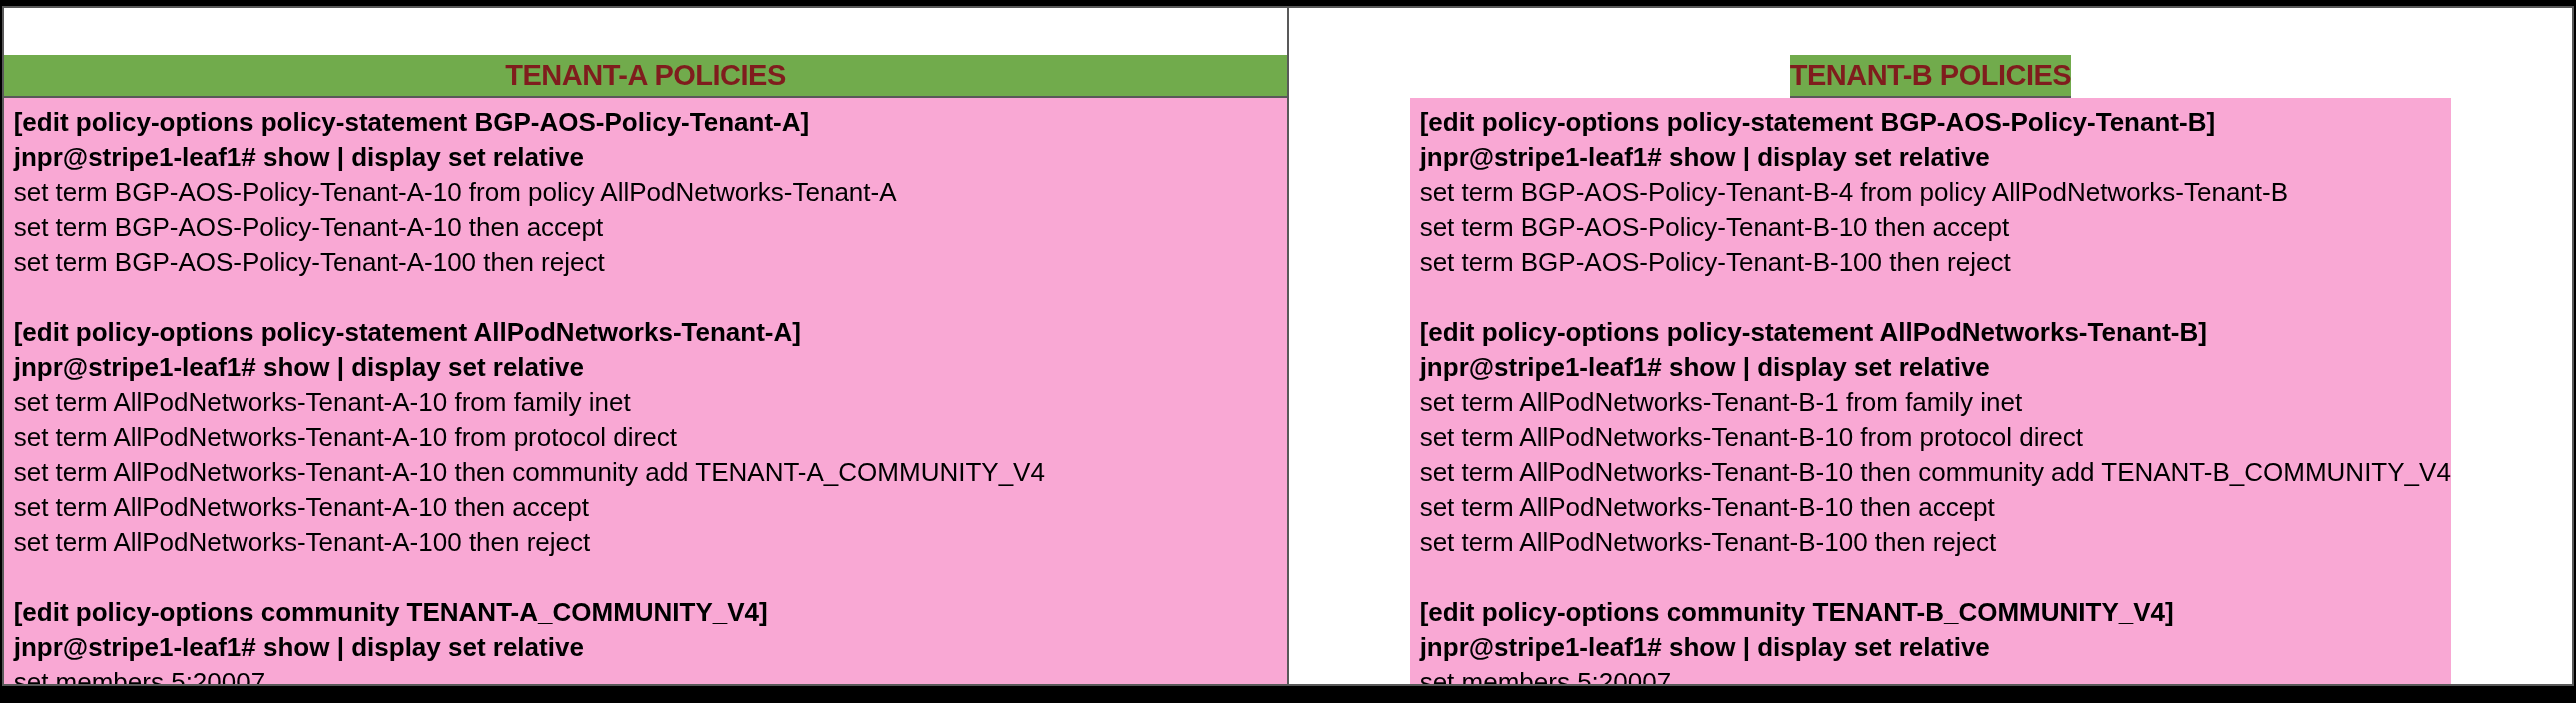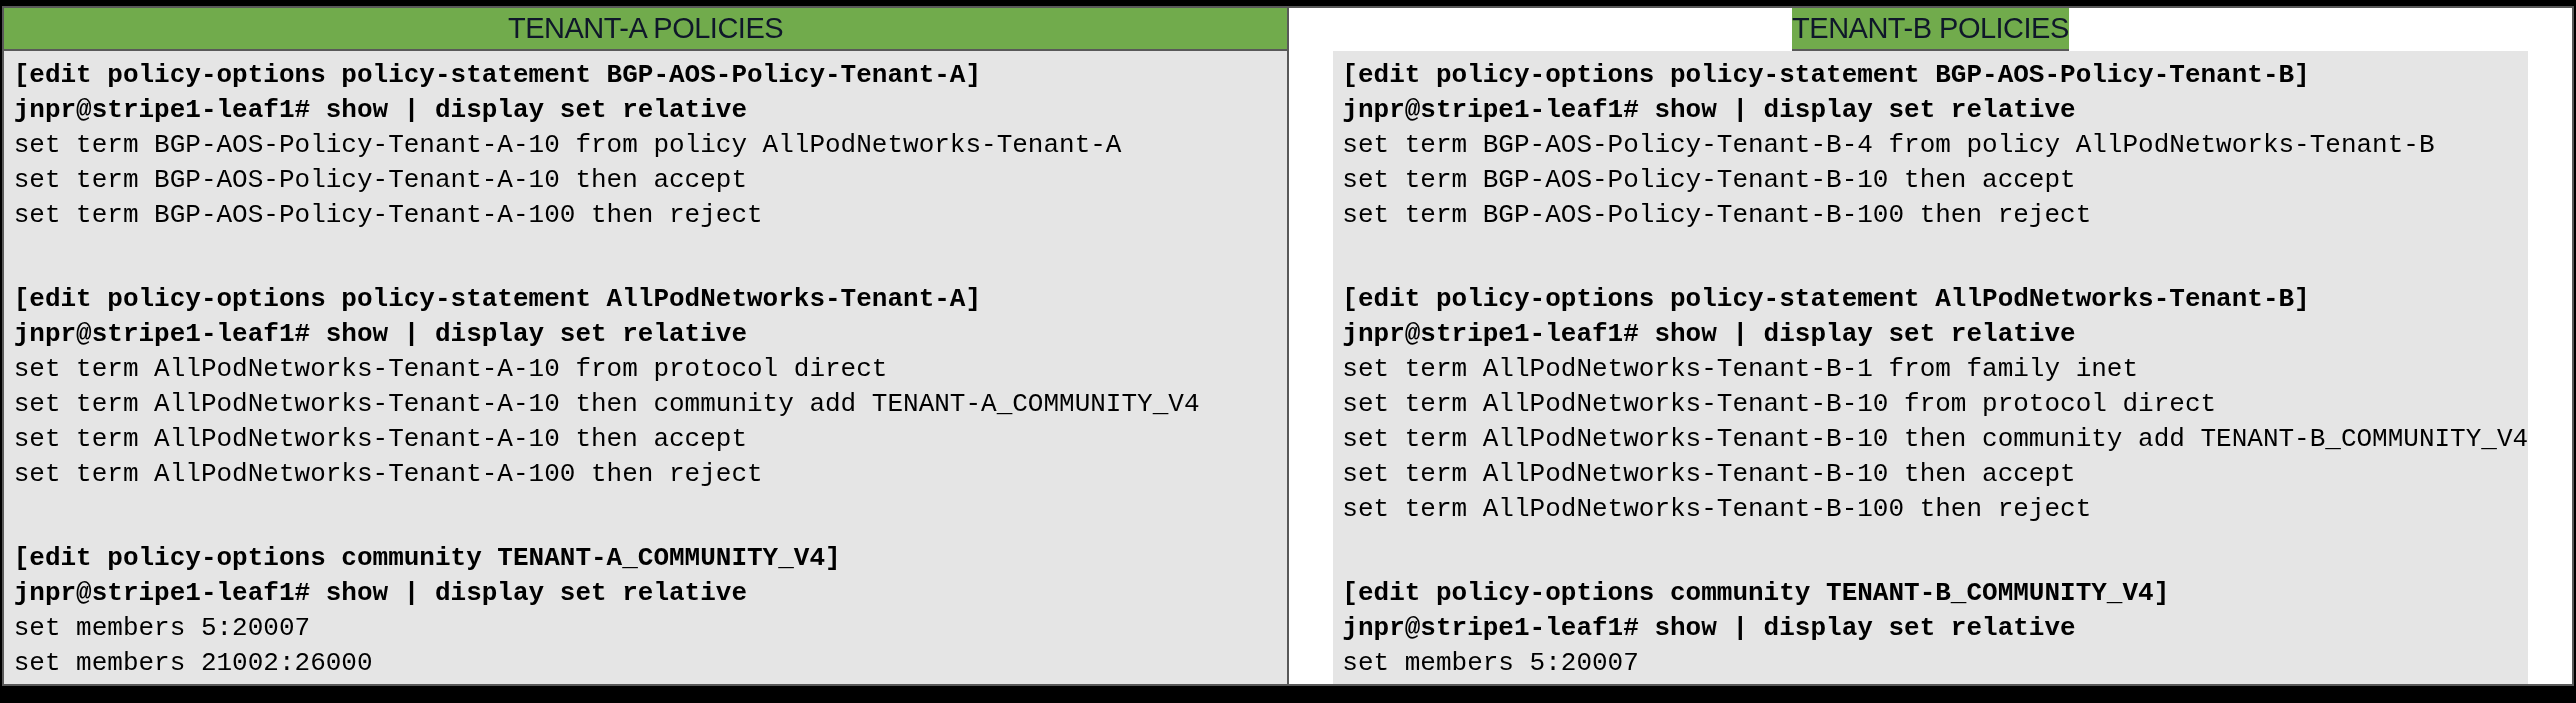--- a/index.html
+++ b/index.html
@@ -30,40 +30,41 @@
   }
   .policy-col + .policy-col {
     border-left: 2.7px solid #595959;
     align-items: center;
   }
   .col-header {
     height: 41px;
     flex: 0 0 41px;
     background: #71AB4C;
     border-bottom: 2.7px solid #595959;
-    color: #0f172a;
+    color: #7f1d1d;
     font-family: "Liberation Sans", sans-serif;
-    font-weight: normal;
+    font-weight: bold;
     font-size: 29px;
     letter-spacing: -0.5px;
     display: flex;
     align-items: center;
     justify-content: center;
+    margin-top: 47px;
   }
   .col-body {
     flex: 1 1 auto;
-    background: #e5e5e5;
+    background: #f9a8d4;
     padding: 6.4px 0 0 9.6px;
-    font-family: Liberation Mono, monospace;
+    font-family: Liberation Sans, sans-serif;
     font-size: 26px;
     color: #000000;
     overflow: hidden;
   }
   .cli-section + .cli-section {
-    margin-top: 49px;
+    margin-top: 35px;
   }
   .cli-line {
     line-height: 35px;
     white-space: pre;
   }
   .cli-line.bold {
     font-weight: bold;
   }
 </style>
 </head>
@@ -79,20 +80,21 @@
       <div class="cli-section">
         <div class="cli-line bold">[edit policy-options policy-statement BGP-AOS-Policy-Tenant-A]</div>
         <div class="cli-line bold">jnpr@stripe1-leaf1# show | display set relative</div>
         <div class="cli-line">set term BGP-AOS-Policy-Tenant-A-10 from policy AllPodNetworks-Tenant-A</div>
         <div class="cli-line">set term BGP-AOS-Policy-Tenant-A-10 then accept</div>
         <div class="cli-line">set term BGP-AOS-Policy-Tenant-A-100 then reject</div>
       </div>
       <div class="cli-section">
         <div class="cli-line bold">[edit policy-options policy-statement AllPodNetworks-Tenant-A]</div>
         <div class="cli-line bold">jnpr@stripe1-leaf1# show | display set relative</div>
+        <div class="cli-line">set term AllPodNetworks-Tenant-A-10 from family inet</div>
         <div class="cli-line">set term AllPodNetworks-Tenant-A-10 from protocol direct</div>
         <div class="cli-line">set term AllPodNetworks-Tenant-A-10 then community add TENANT-A_COMMUNITY_V4</div>
         <div class="cli-line">set term AllPodNetworks-Tenant-A-10 then accept</div>
         <div class="cli-line">set term AllPodNetworks-Tenant-A-100 then reject</div>
       </div>
       <div class="cli-section">
         <div class="cli-line bold">[edit policy-options community TENANT-A_COMMUNITY_V4]</div>
         <div class="cli-line bold">jnpr@stripe1-leaf1# show | display set relative</div>
         <div class="cli-line">set members 5:20007</div>
         <div class="cli-line">set members 21002:26000</div>

